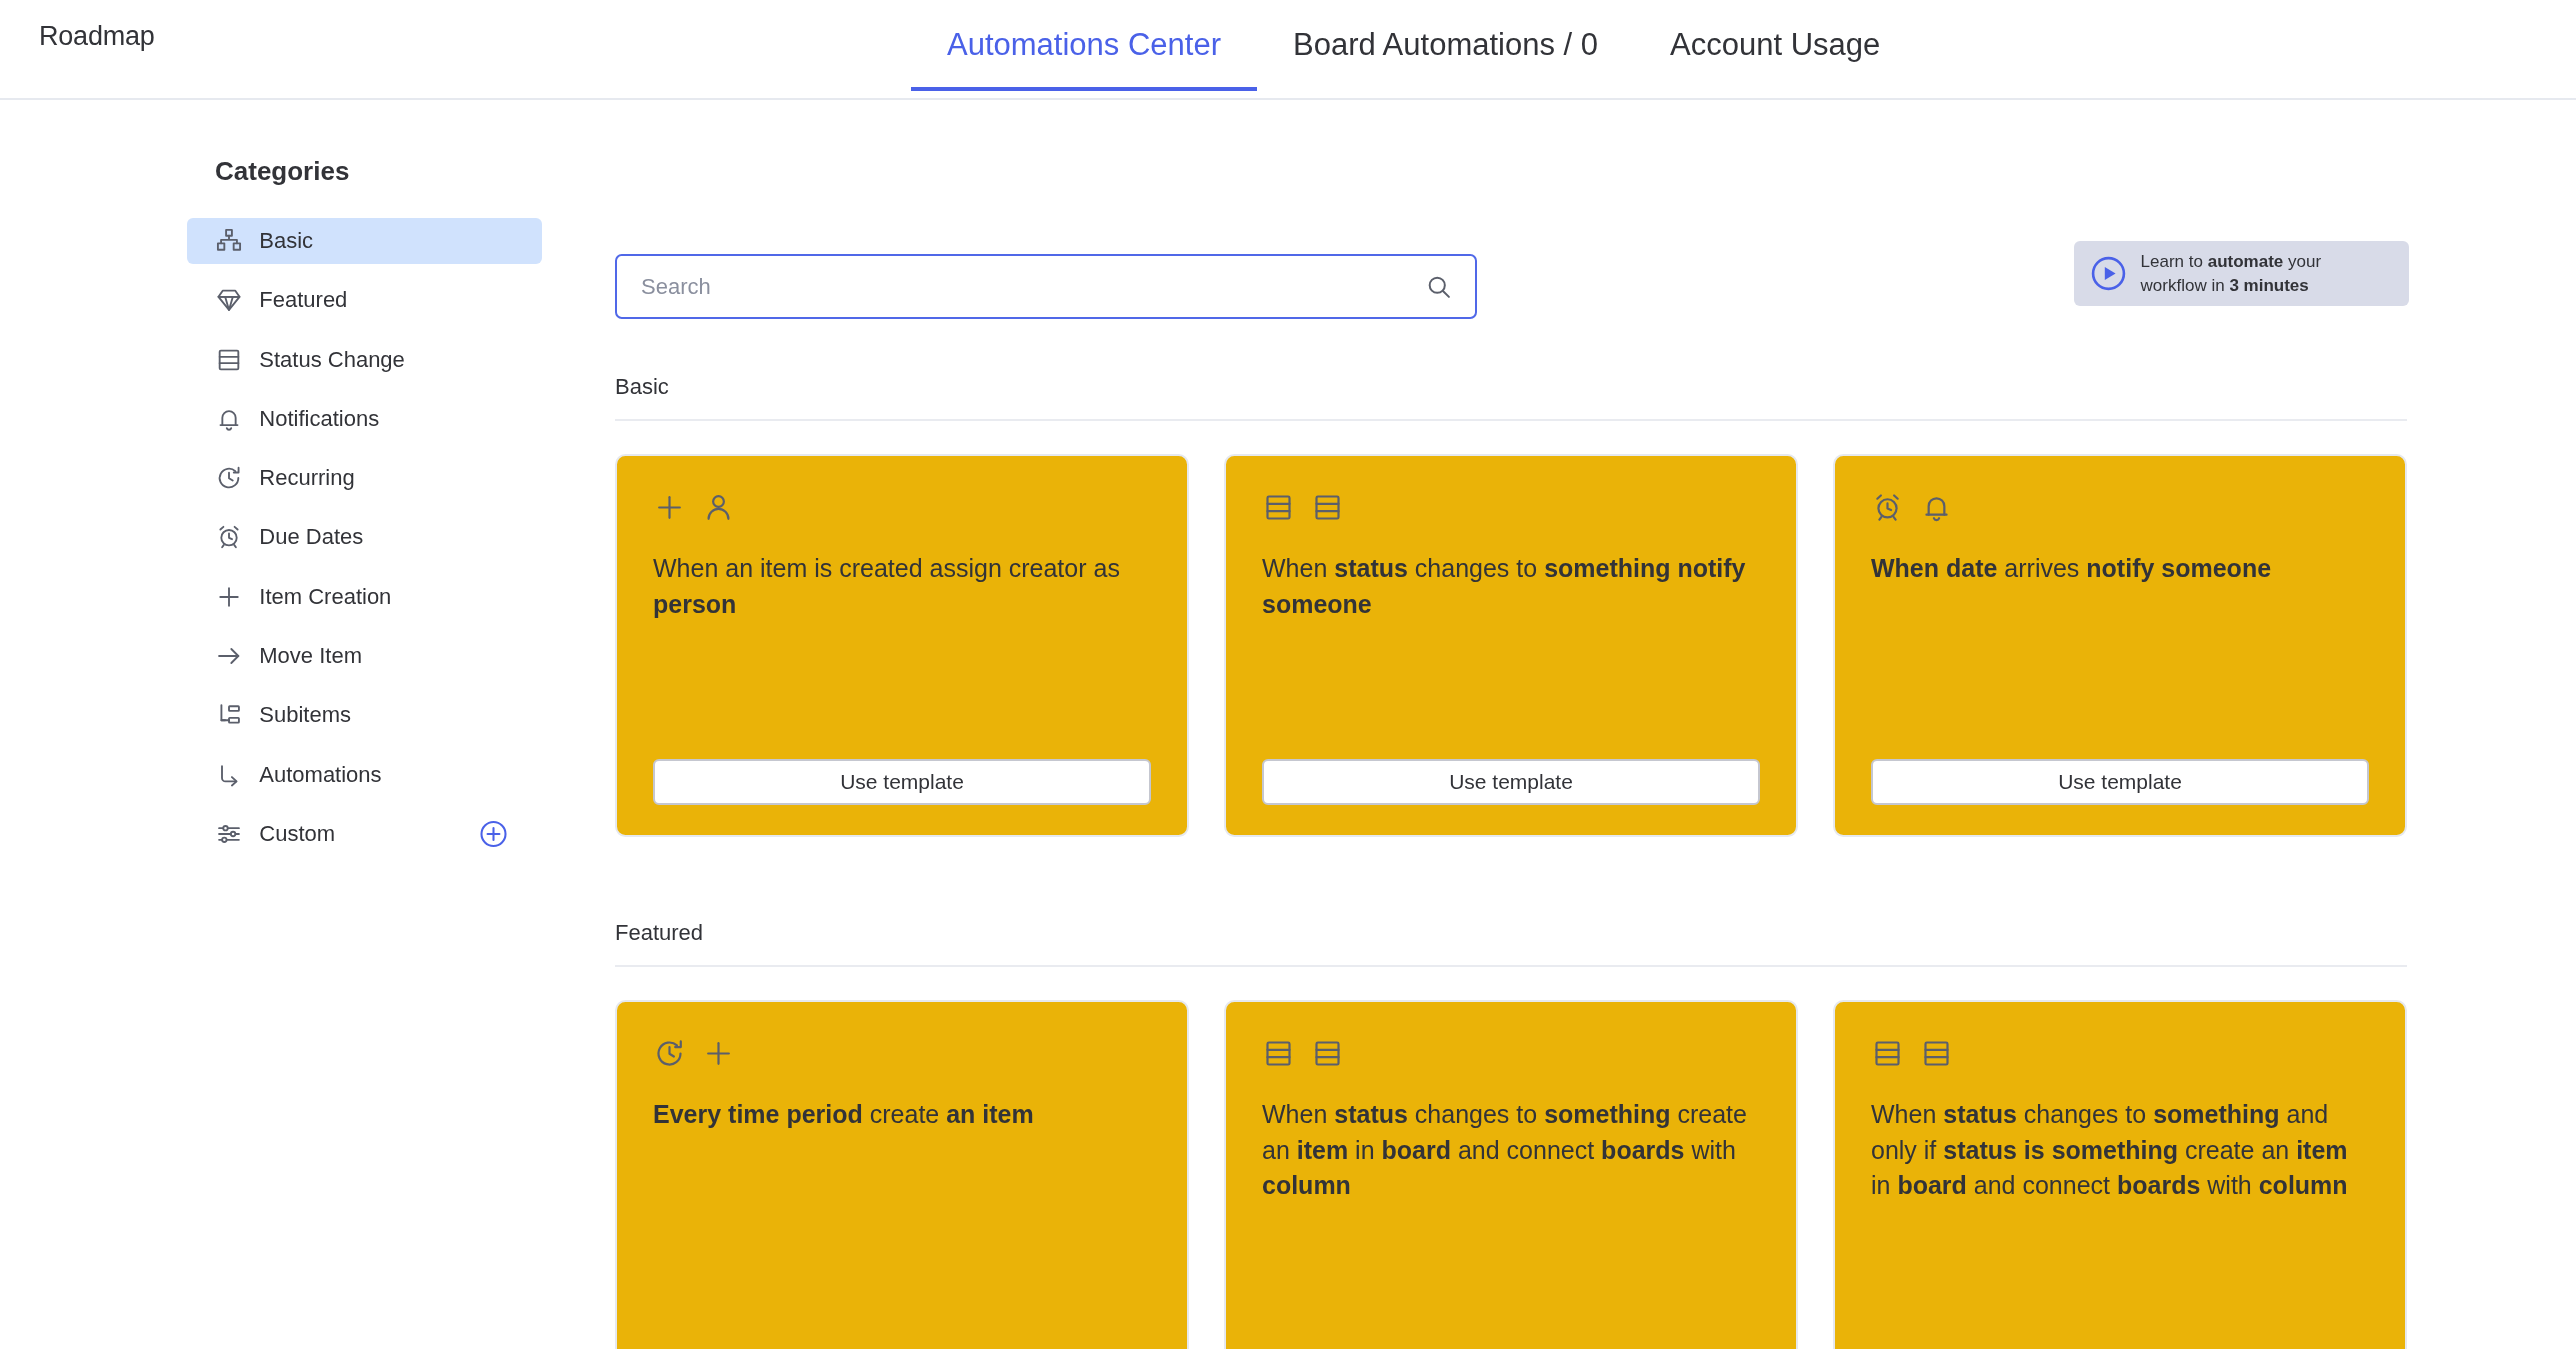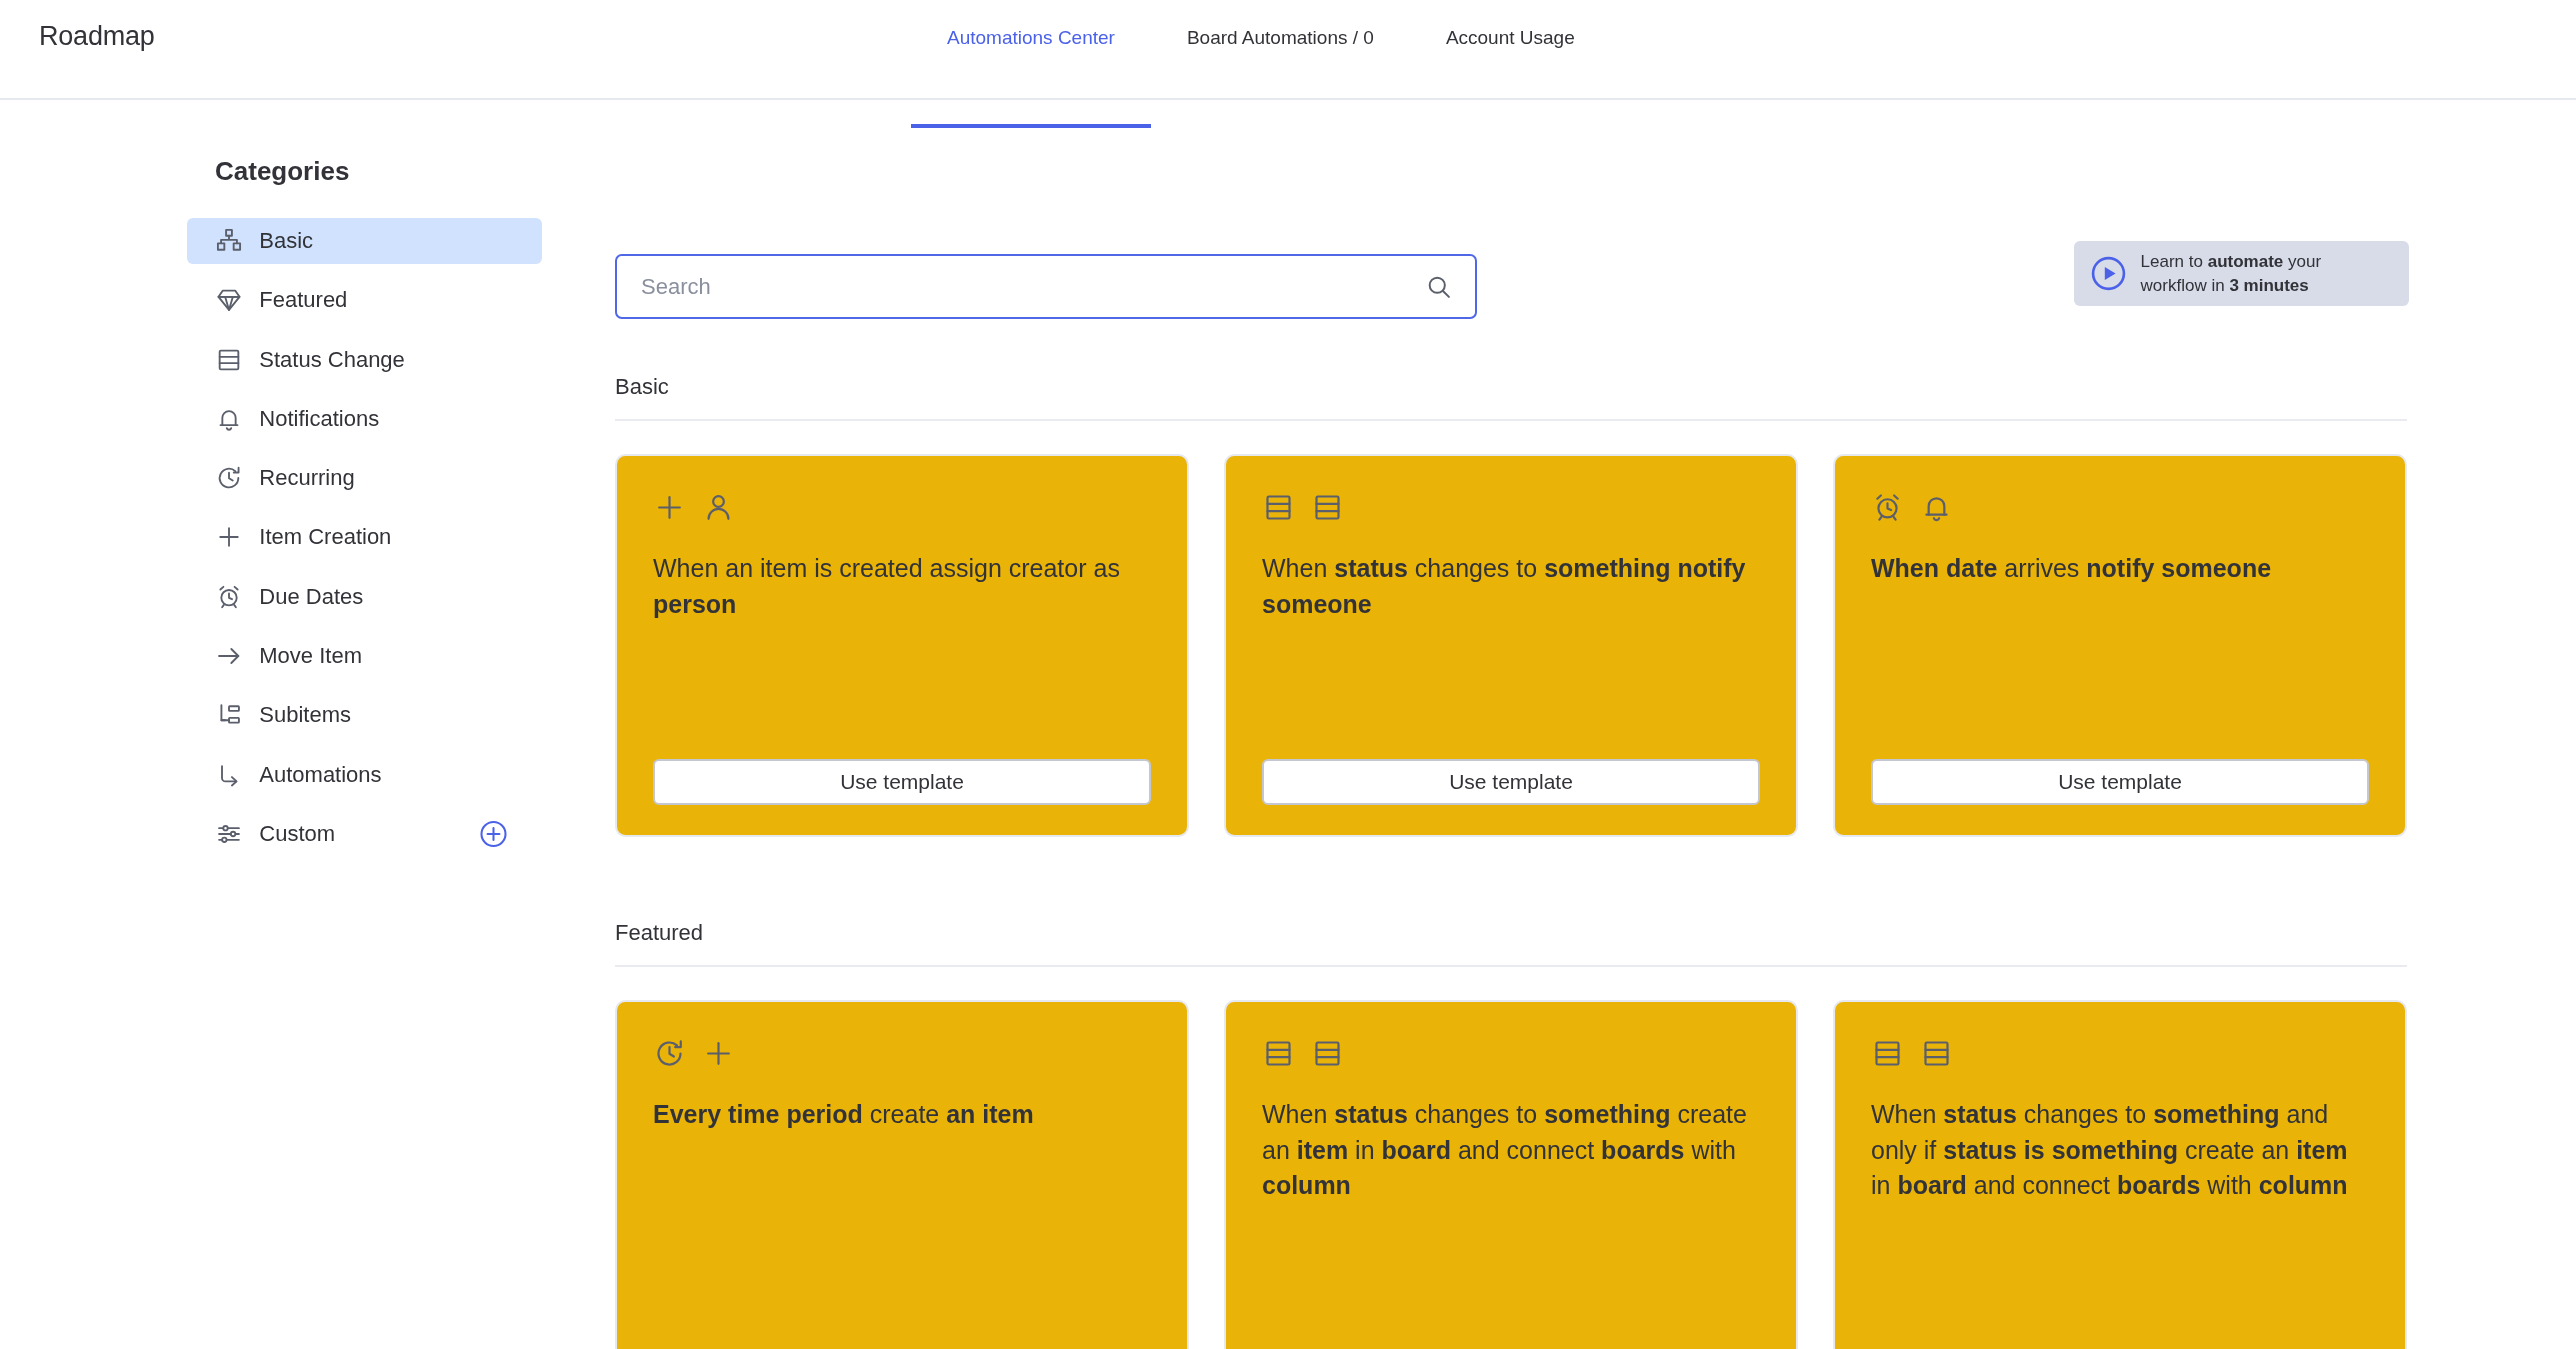--- a/index.html
+++ b/index.html
@@ -26,23 +26,23 @@
     letter-spacing: -0.2px;
   }
   .tabs {
     position: absolute;
     left: 911px; top: 0;
     height: 100px;
     display: flex;
     align-items: flex-start;
   }
   .tab {
-    height: 128px;
+    height: 91px;
     padding: 27px 36px 0 36px;
-    font-size: 19px;
+    font-size: 31px;
     color: #323338;
     position: relative;
     cursor: pointer;
     white-space: nowrap;
   }
   .tab.active { color: #4a61e8; }
   .tab.active::after {
     content: "";
     position: absolute;
     left: 0; right: 0; bottom: 0;
@@ -266,36 +266,36 @@
               <path d="M20 12a8 8 0 1 1-2.6-5.9"></path>
               <polyline points="20.2,3.2 20.2,7.3 16.1,7.3"></polyline>
               <polyline points="12,7.4 12,12.2 15.2,14.2"></polyline>
             </svg>
           </span>
           <span class="cat-label">Recurring</span>
         </div>
         <div class="cat-item">
           <span class="cat-icon">
             <svg viewBox="0 0 24 24" width="28" height="28" fill="none" stroke="currentColor" stroke-width="1.6" stroke-linecap="round" stroke-linejoin="round">
-              <line x1="12" y1="4.5" x2="12" y2="19.5"></line>
-              <line x1="4.5" y1="12" x2="19.5" y2="12"></line>
-            </svg>
-          </span>
-          <span class="cat-label">Item Creation</span>
-        </div>
-        <div class="cat-item">
-          <span class="cat-icon">
-            <svg viewBox="0 0 24 24" width="28" height="28" fill="none" stroke="currentColor" stroke-width="1.6" stroke-linecap="round" stroke-linejoin="round">
               <circle cx="12" cy="12.6" r="6.6"></circle>
               <polyline points="12,9 12,12.7 14.6,13.9"></polyline>
               <path d="M4.6 5.6 7.2 3.3M19.4 5.6 16.8 3.3"></path>
               <path d="M7.6 18.8 6.1 20.8M16.4 18.8 17.9 20.8"></path>
             </svg>
           </span>
           <span class="cat-label">Due Dates</span>
+        </div>
+        <div class="cat-item">
+          <span class="cat-icon">
+            <svg viewBox="0 0 24 24" width="28" height="28" fill="none" stroke="currentColor" stroke-width="1.6" stroke-linecap="round" stroke-linejoin="round">
+              <line x1="12" y1="4.5" x2="12" y2="19.5"></line>
+              <line x1="4.5" y1="12" x2="19.5" y2="12"></line>
+            </svg>
+          </span>
+          <span class="cat-label">Item Creation</span>
         </div>
         <div class="cat-item">
           <span class="cat-icon">
             <svg viewBox="0 0 24 24" width="28" height="28" fill="none" stroke="currentColor" stroke-width="1.6" stroke-linecap="round" stroke-linejoin="round">
               <line x1="3.5" y1="12" x2="20" y2="12"></line>
               <polyline points="14,6 20,12 14,18"></polyline>
             </svg>
           </span>
           <span class="cat-label">Move Item</span>
         </div>

